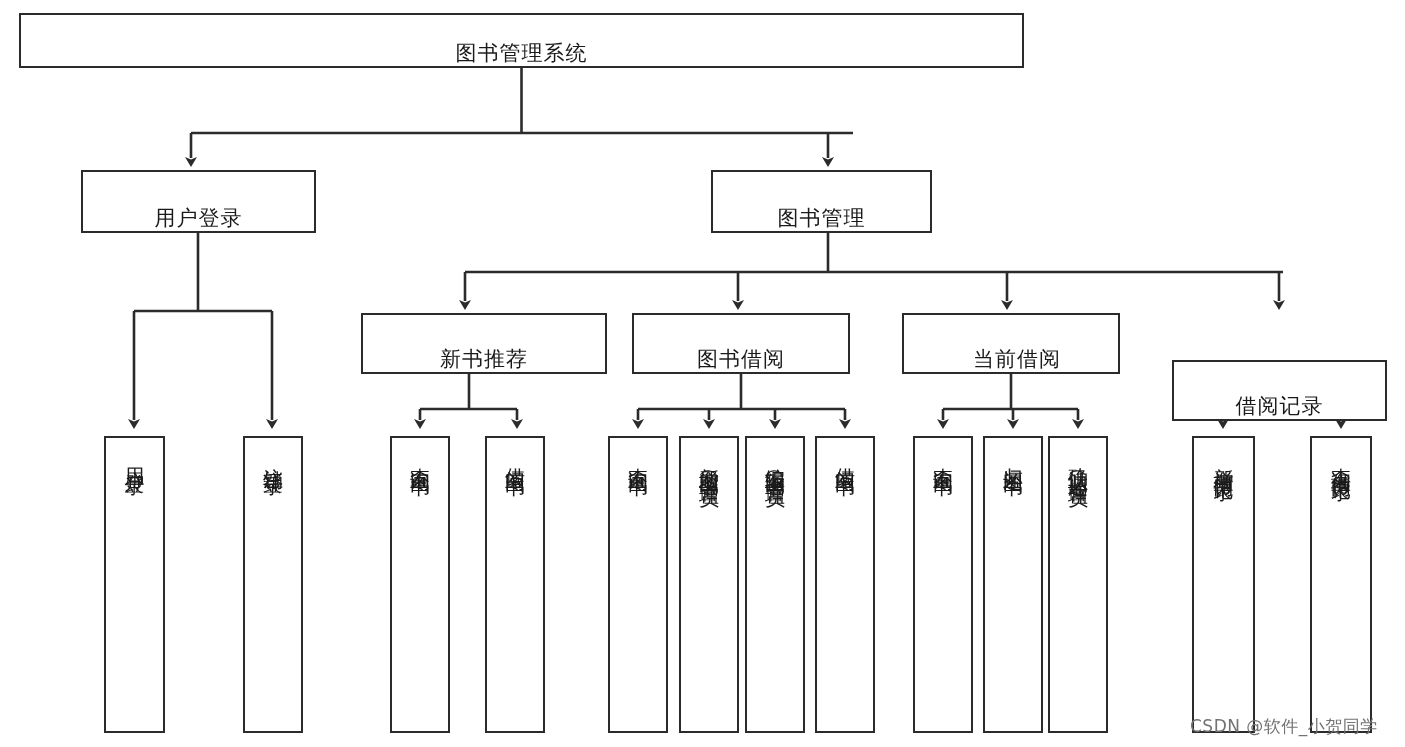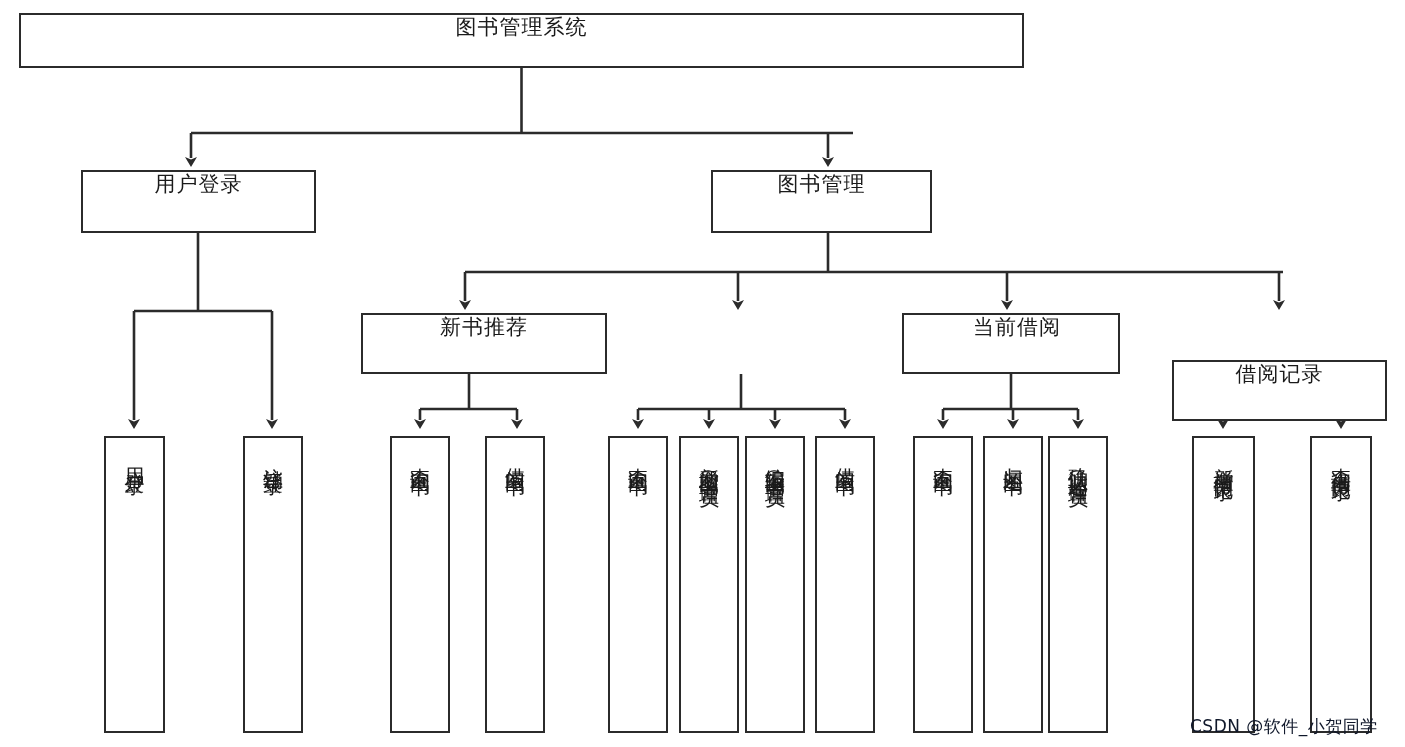--- a/index.html
+++ b/index.html
@@ -24,21 +24,21 @@
     width: 1405px;
     height: 747px;
     pointer-events: none;
   }
   .node {
     position: absolute;
     box-sizing: border-box;
     background: #ffffff;
     border: 2px solid #2b2b2b;
     display: flex;
-    align-items: flex-start;
+    align-items: flex-end;
     justify-content: center;
     color: #1a1a1a;
   }
   .node.h {
     
   }
   .node.h .label {
     font-size: 21px;
     letter-spacing: 1px;
     line-height: 1.2;
@@ -54,21 +54,21 @@
     writing-mode: vertical-rl;
     text-orientation: upright;
     font-size: 20px;
     line-height: 1.25;
     letter-spacing: 3px;
     white-space: nowrap;
   }
   .watermark {
     position: absolute;
     font-size: 17px;
-    color: #0f172a;
+    color: #737373;
     white-space: nowrap;
     letter-spacing: 0.5px;
   }
 </style>
 </head>
 <body>
 
 <div id="canvas">
 
   <svg id="wires" viewBox="0 0 1405 747" xmlns="http://www.w3.org/2000/svg">
@@ -128,20 +128,23 @@
   <div class="node h" style="left:81px; top:170px; width:235px; height:63px;">
     <span class="label">用户登录</span>
   </div>
   <div class="node h" style="left:711px; top:170px; width:221px; height:63px;">
     <span class="label">图书管理</span>
   </div>
 
   <div class="node h" style="left:361px; top:313px; width:246px; height:61px;">
     <span class="label">新书推荐</span>
   </div>
+  <div class="node h" style="left:632px; top:313px; width:218px; height:61px;">
+    <span class="label">图书借阅</span>
+  </div>
   <div class="node h" style="left:902px; top:313px; width:218px; height:61px;padding-left:12px;">
     <span class="label">当前借阅</span>
   </div>
   <div class="node h" style="left:1172px; top:313px; width:215px; height:61px;margin-top:47px;">
     <span class="label">借阅记录</span>
   </div>
 
   <div class="node v" style="left:104px; top:436px; width:61px; height:297px;">
     <span class="label">用户登录</span>
   </div>

